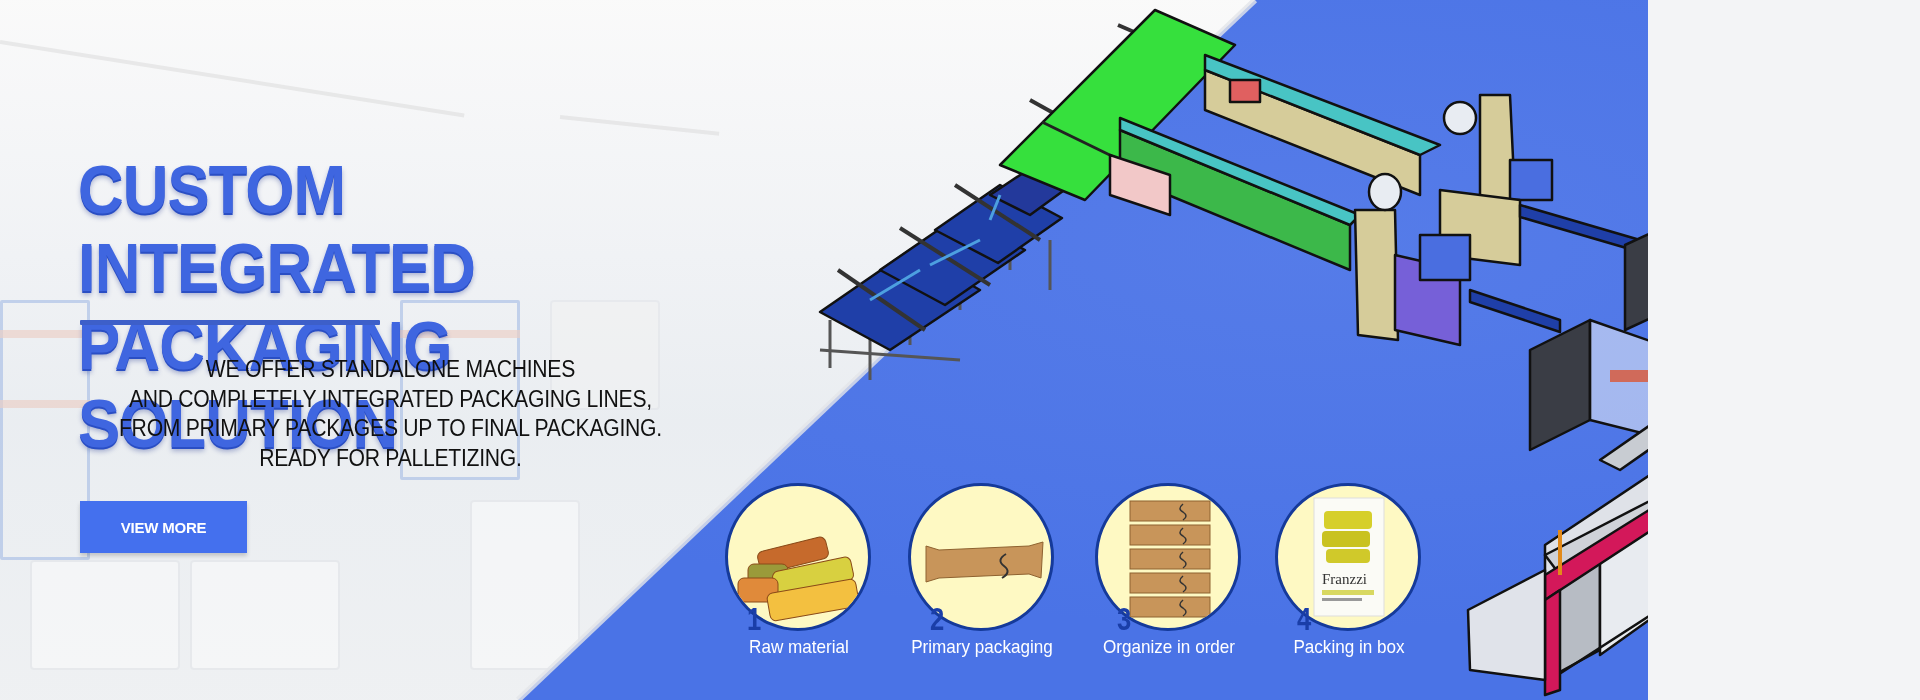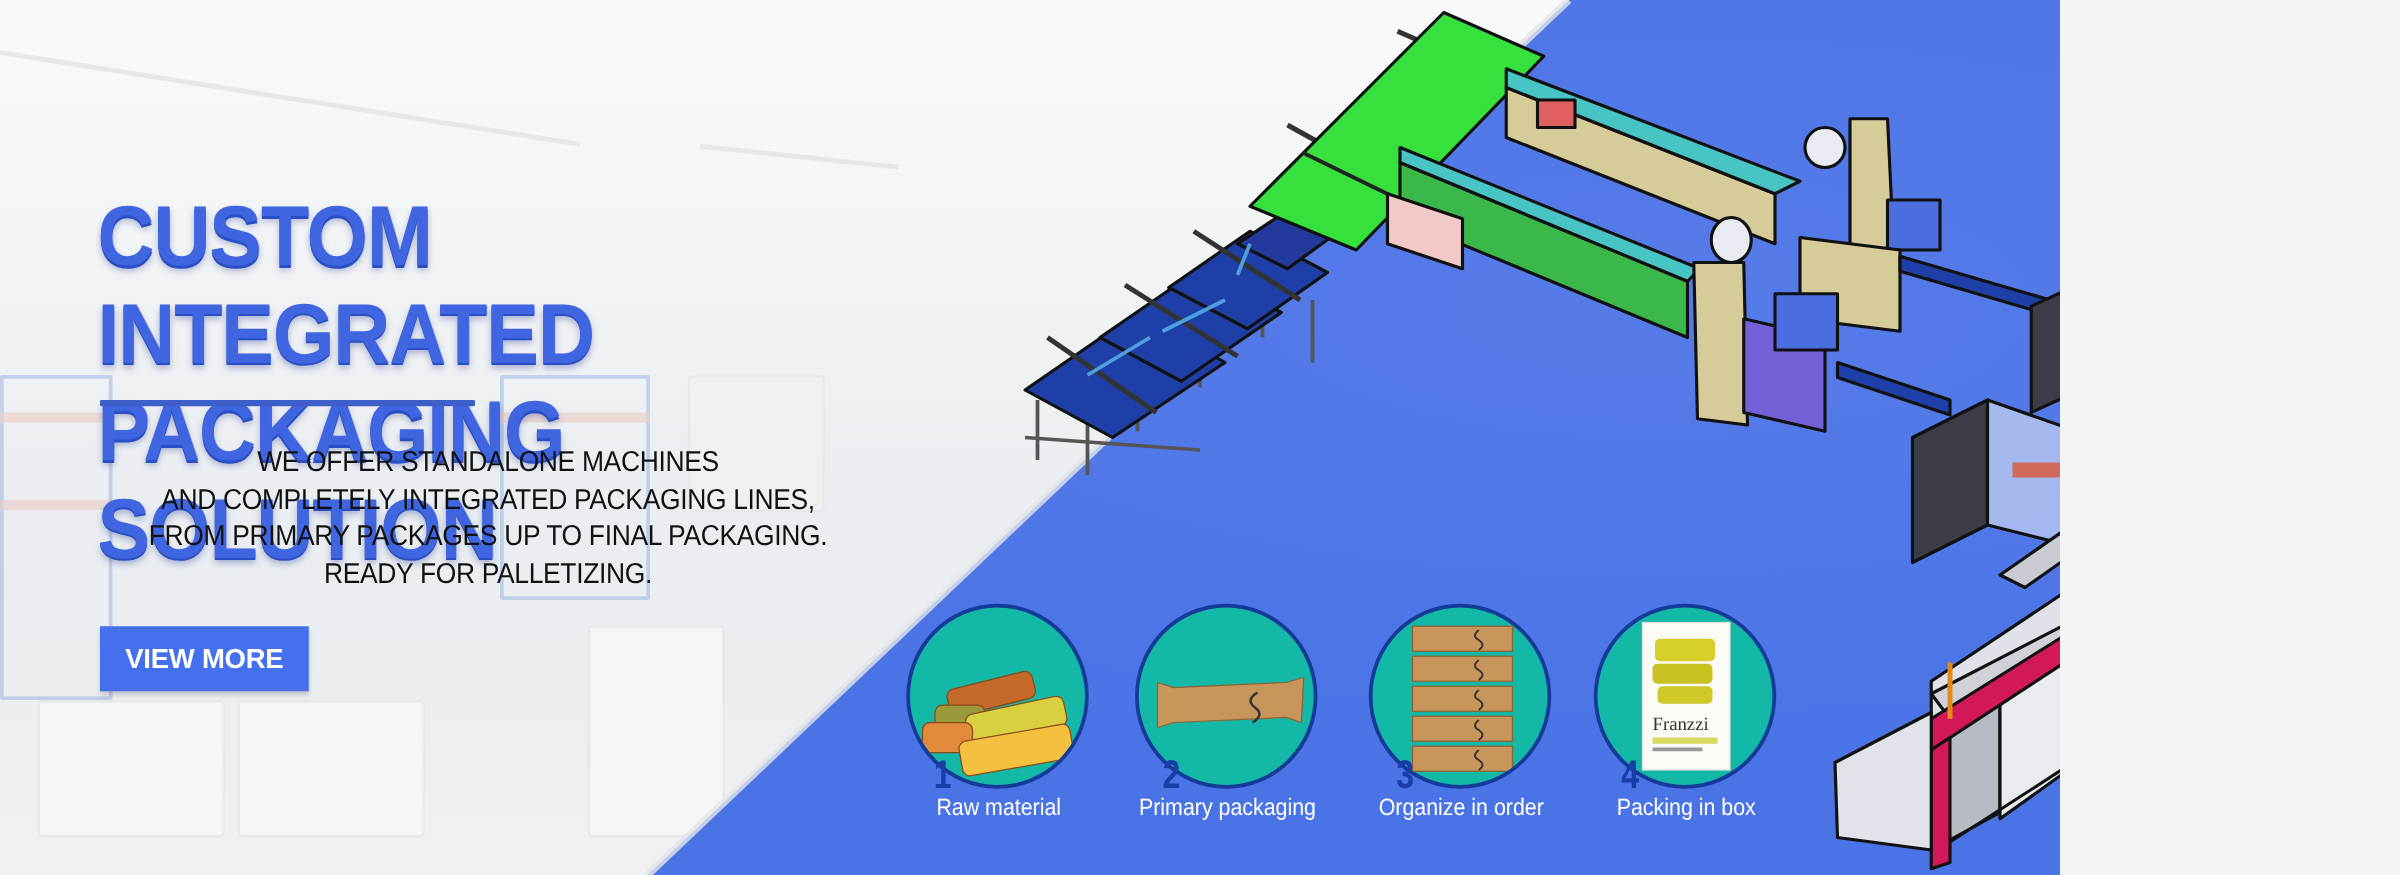--- a/index.html
+++ b/index.html
@@ -36,31 +36,31 @@
     transform: scaleX(0.93); transform-origin: left center;
     text-shadow: 0 2px 0 #2a4ec4, 0 4px 6px rgba(30,50,140,0.35);
   }
   .rule { position: absolute; left: 80px; top: 320px; width: 300px; height: 5px; background: #3d5fc9; border-radius: 1px; }
 
   .sub { position: absolute; left: 96px; top: 355px; width: 640px; text-align: center; }
   .sub .sline { display: block; font-size: 23px; line-height: 29.5px; color: #111; letter-spacing: -0.3px;
     transform: scaleX(0.92); transform-origin: left center; white-space: nowrap; }
 
   .view-more { position: absolute; left: 80px; top: 501px; width: 167px; height: 52px;
-    background: #4470ee; color: #fff; border: none; font-weight: 700; font-size: 22px;
+    background: #4470ee; color: #fff; border: none; font-weight: 700; font-size: 15px;
     font-family: "Liberation Sans", sans-serif; letter-spacing: -0.2px;
     box-shadow: 0 3px 4px rgba(0,0,0,0.18); cursor: pointer; }
 
   
   .machine-art { position: absolute; left: 0; top: 0; width: 1920px; height: 700px; }
 
   
   .step { position: absolute; top: 483px; width: 148px; height: 190px; }
   .step .circle { position: absolute; left: 0; top: 0; width: 146px; height: 148px; border-radius: 50%;
-    background: #14b8a6; border: 3px solid #153a9a; overflow: hidden; }
+    background: #fef9c3; border: 3px solid #153a9a; overflow: hidden; }
   .step .num { position: absolute; left: 22px; top: 118px; font-size: 32px; font-weight: 700; color: #1a3ea8;
     transform: scaleX(0.8); transform-origin: left; }
   .step .label { position: absolute; left: -30px; width: 208px; top: 153px; text-align: center; font-size: 19px;
     color: #fff; transform: scaleX(0.9); white-space: nowrap; }
 </style>
 </head>
 <body>
 
 <div class="banner">
 

